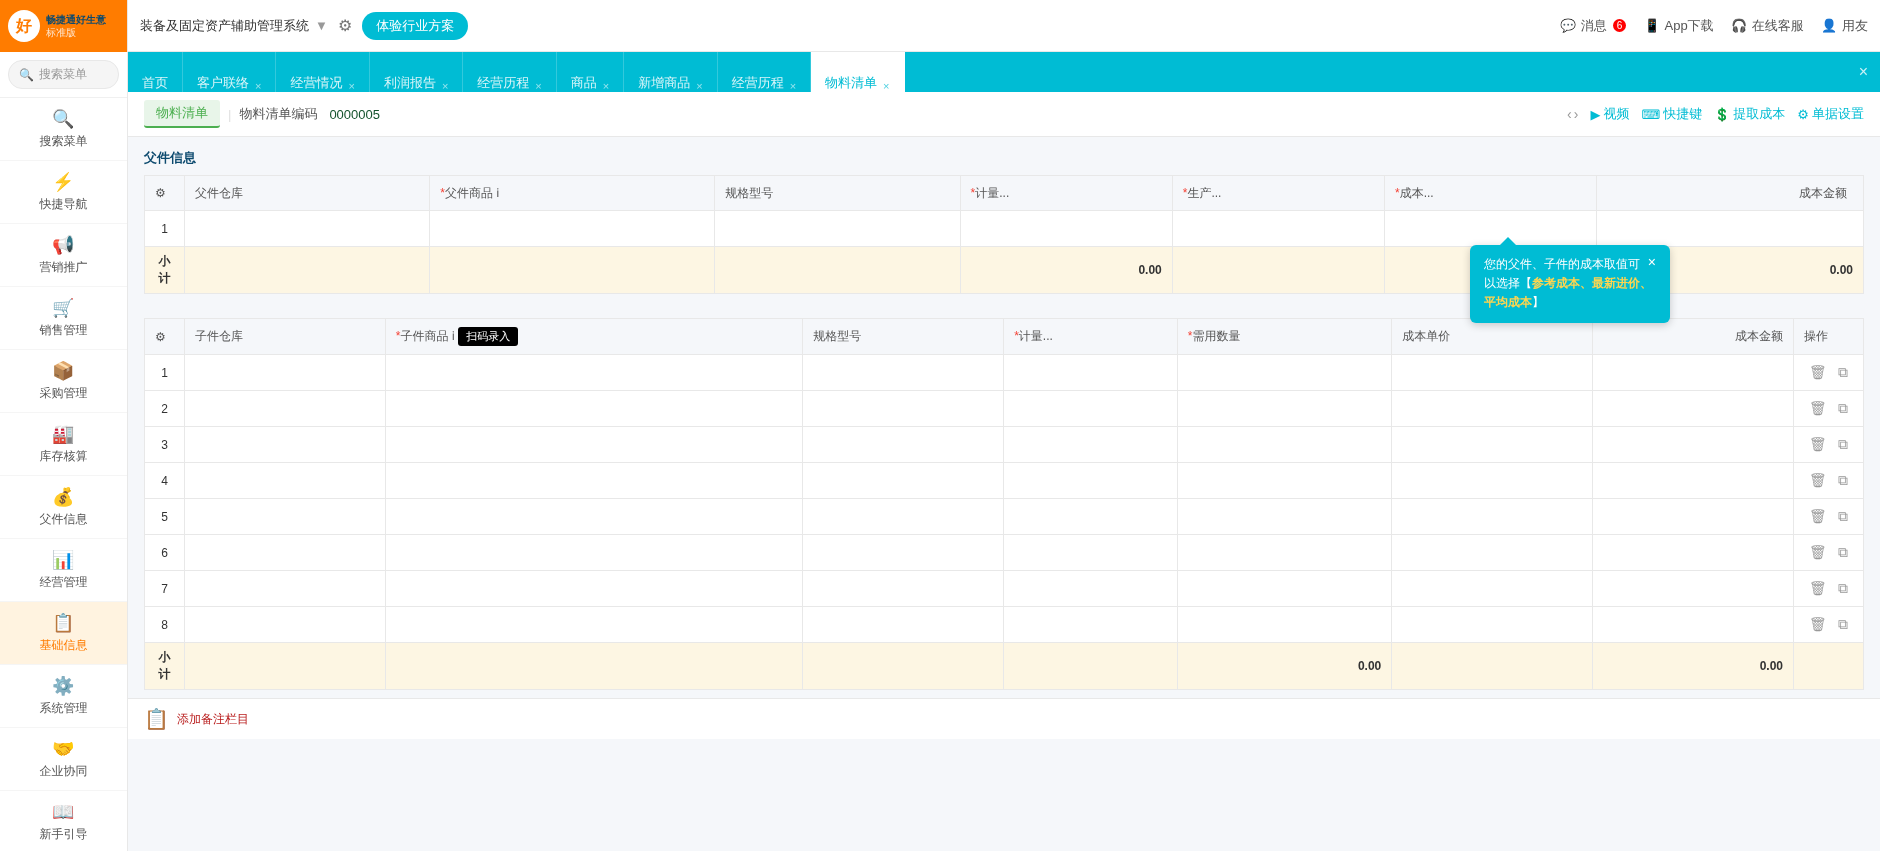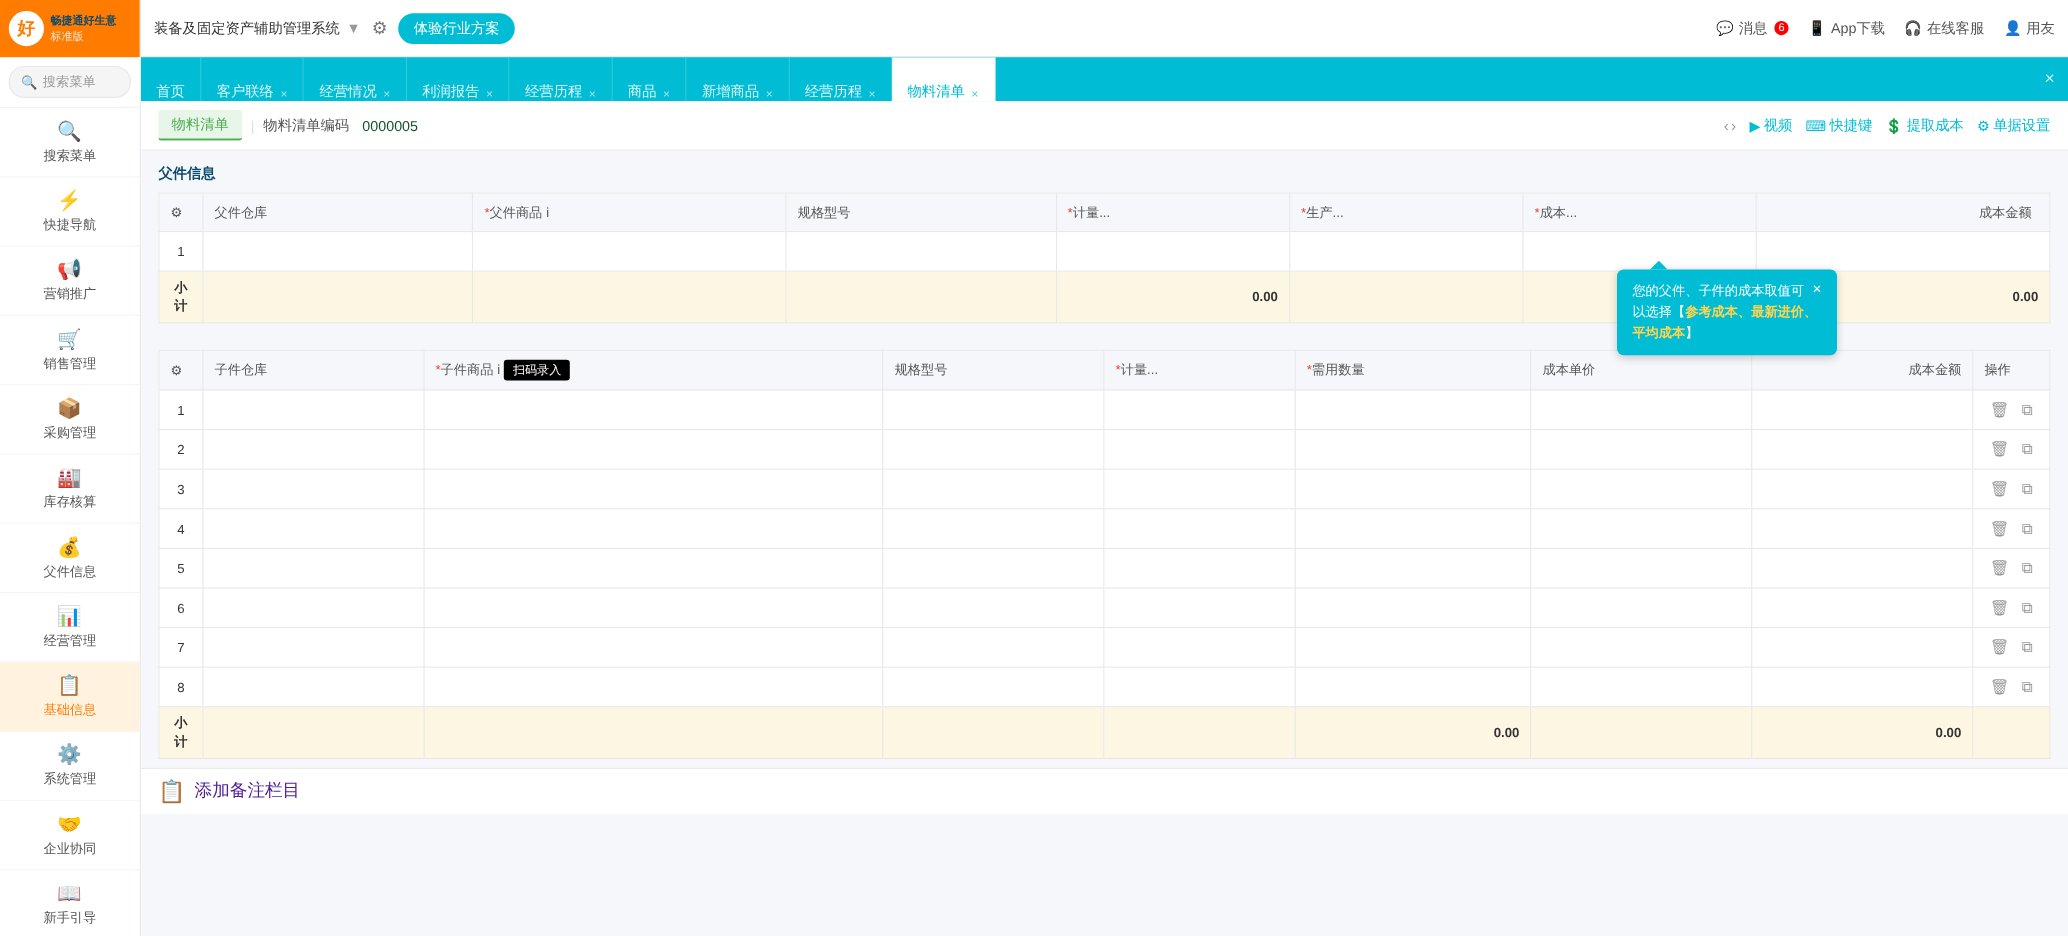--- a/index.html
+++ b/index.html
@@ -327,21 +327,21 @@
       padding: 8px 16px;
       display: flex;
       align-items: center;
       gap: 8px;
       border-top: 1px solid #e8e8e8;
     }
     .bottom-icon {
       color: #00bcd4;
       font-size: 20px;
     }
-    .bottom-text { color: #4c1d95; font-size: 16px; }
+    .bottom-text { color: #b91c1c; font-size: 12px; }
   </style>
 </head>
 <body>
 
 <div class="sidebar">
   <div class="sidebar-logo">
     <div class="logo-icon">好</div>
     <div>
       <div class="logo-text">畅捷通好生意</div>
       <div class="logo-sub">标准版</div>

